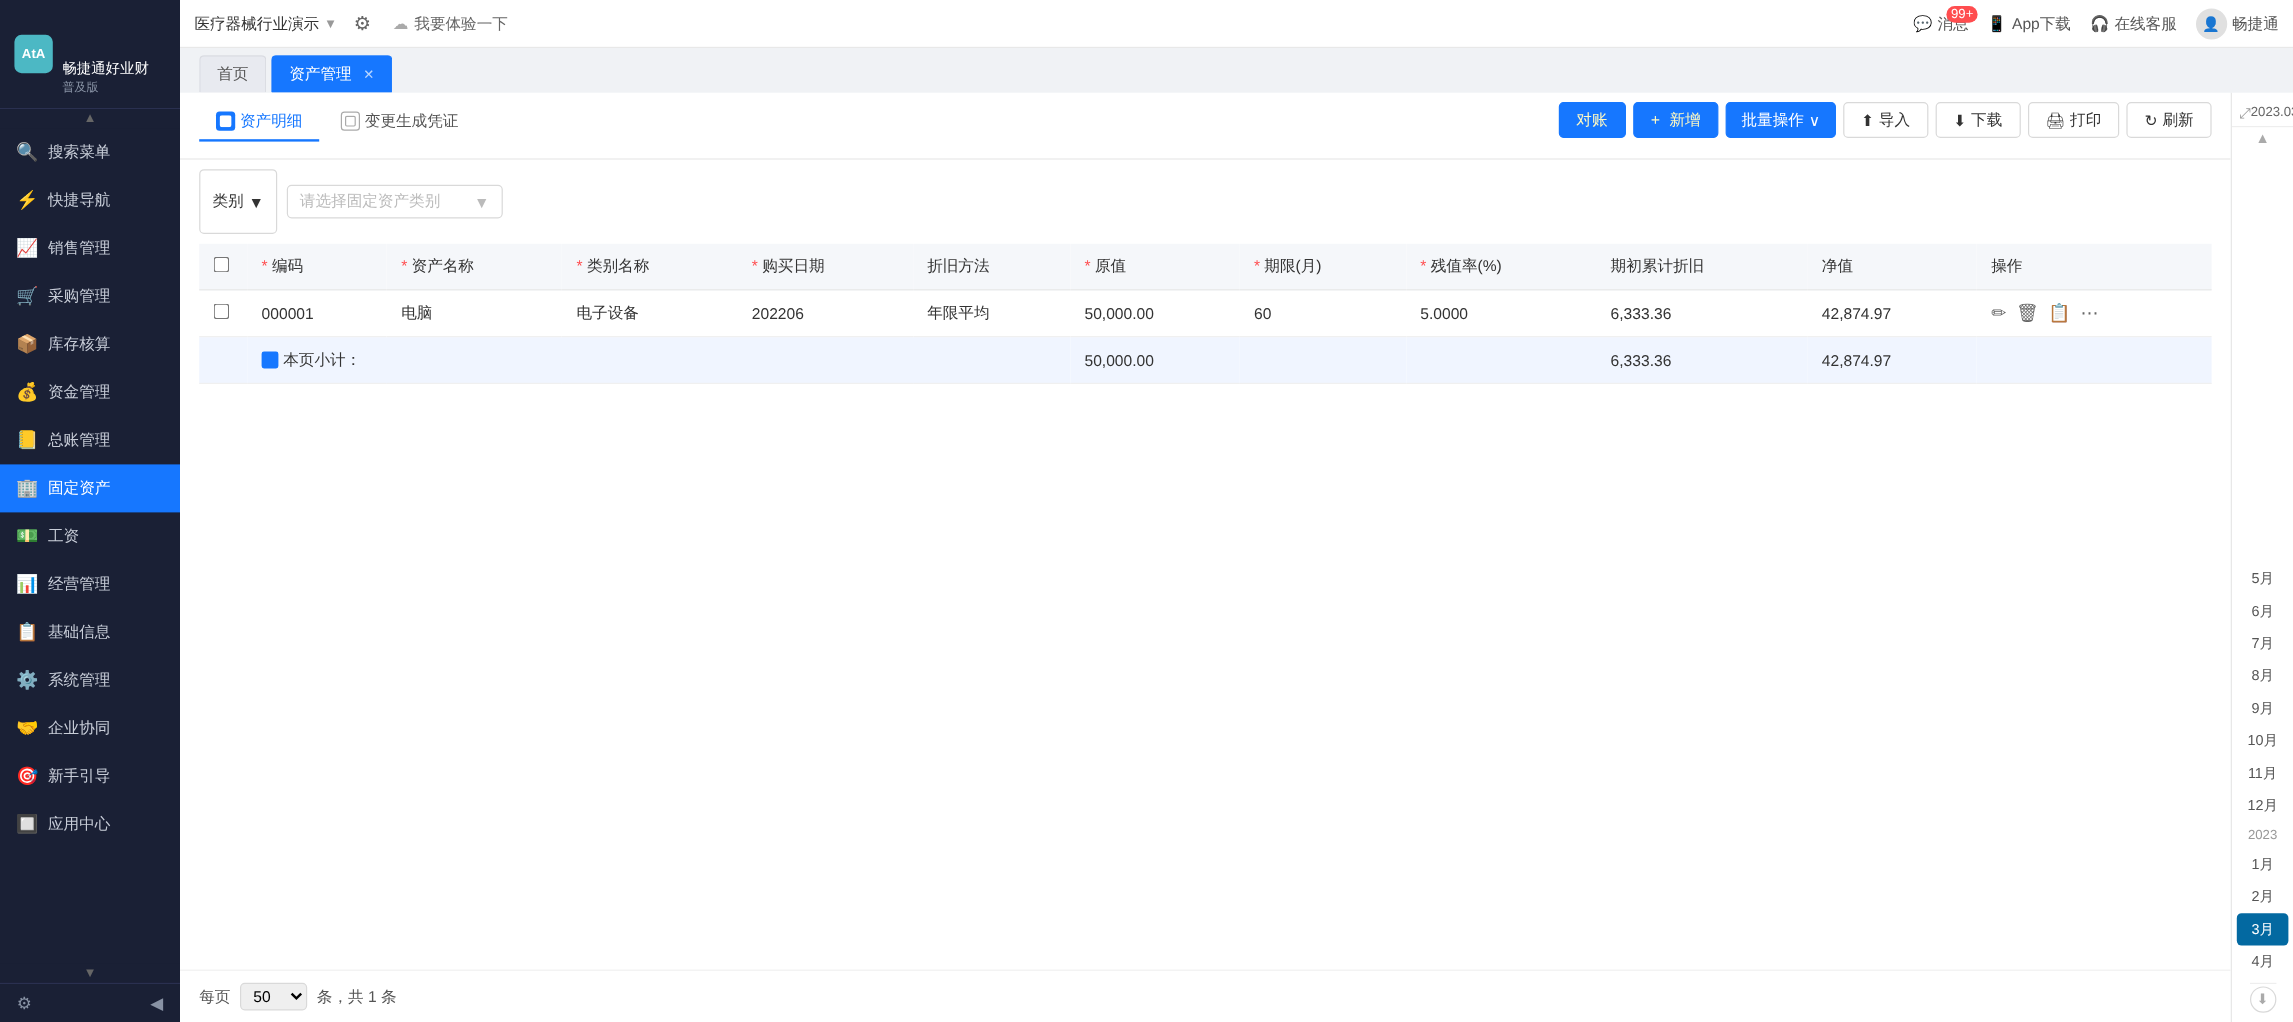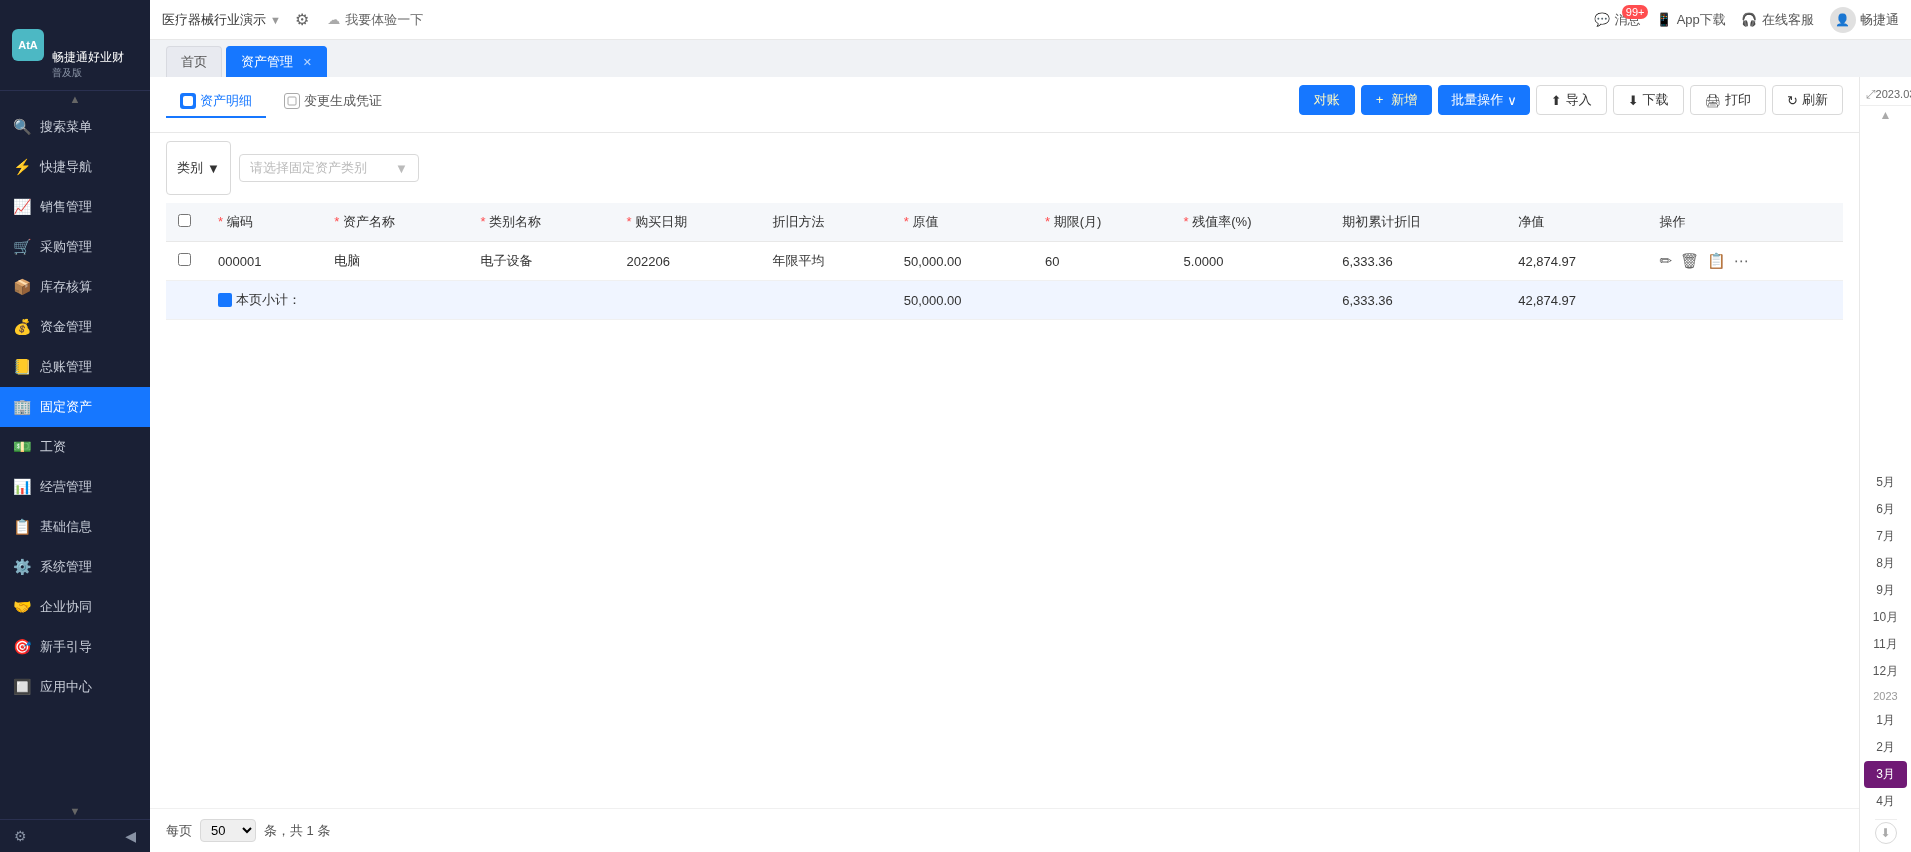--- a/index.html
+++ b/index.html
@@ -343,21 +343,21 @@
     }
     .month-item {
       width: 100%;
       text-align: center;
       padding: 5px 0;
       font-size: 12px;
       color: #555;
       cursor: pointer;
     }
     .month-item.active {
-      background: #701a75;
+      background: #0369a1;
       color: #fff;
       border-radius: 4px;
       margin: 0 4px;
       width: calc(100% - 8px);
     }
     .month-item.year-label {
       color: #999;
       font-size: 11px;
       background: none;
     }

